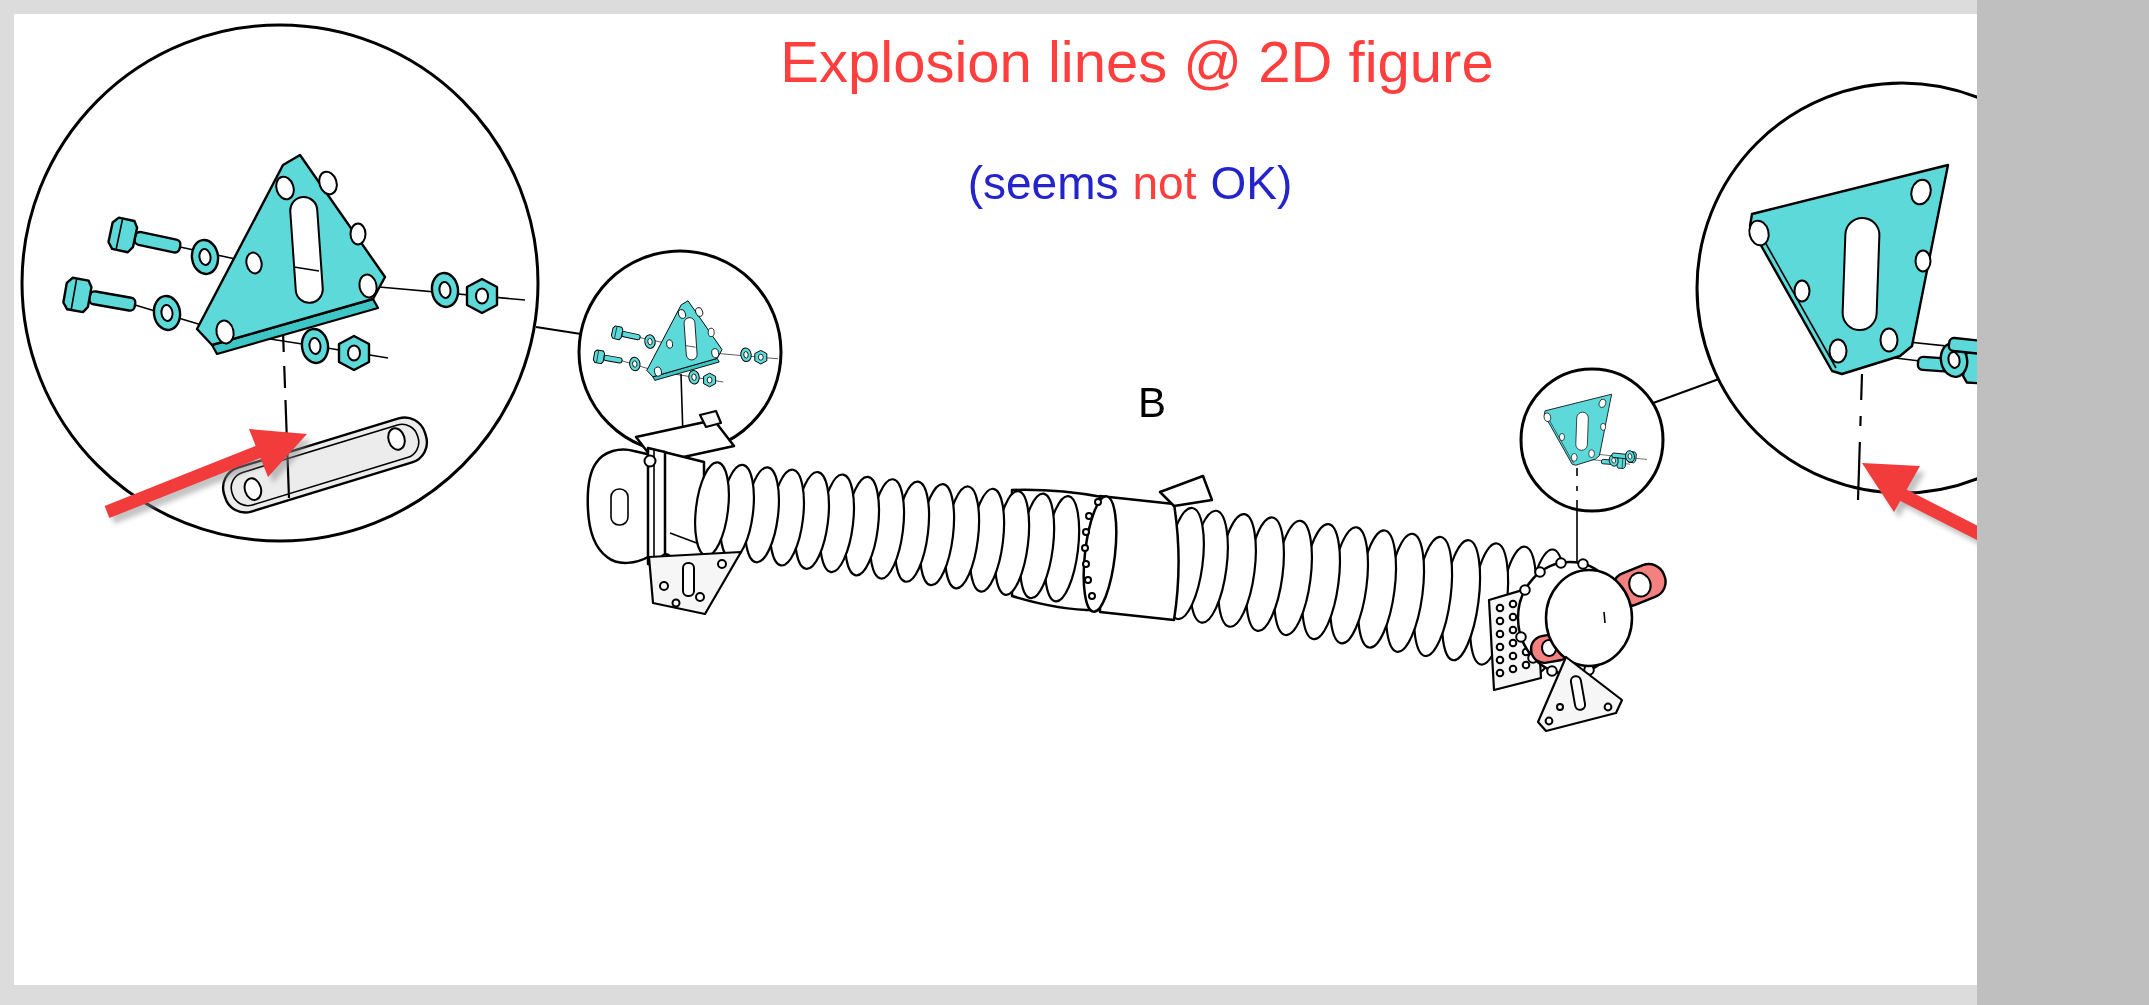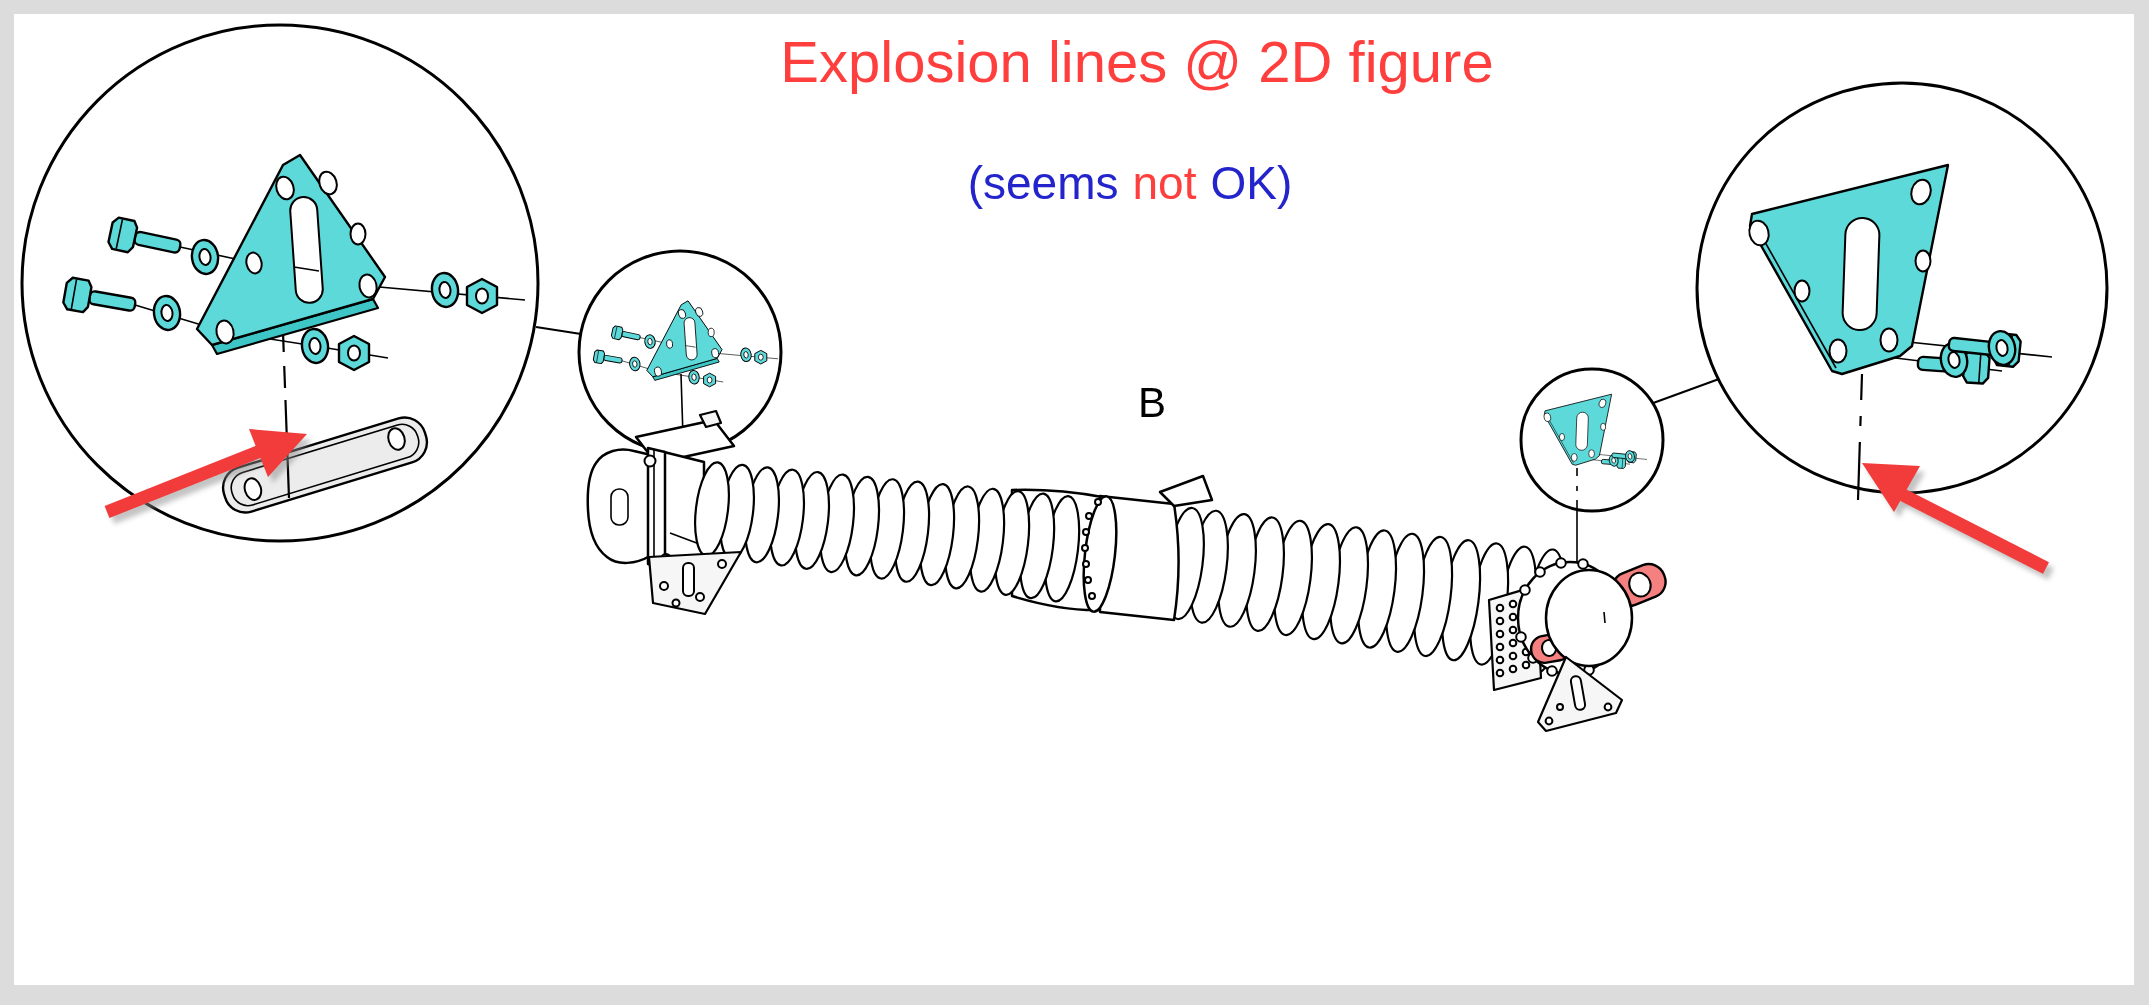--- a/index.html
+++ b/index.html
@@ -1,17 +1,17 @@
 <!DOCTYPE html>
 <html style="--frame_gray: #dcdcdc; --paper_white: #ffffff; --title_red: #ff3e3e; --note_blue: #2424cc; --part_teal: #5dd9d9; --part_teal_dark: #3ec6c6; --lug_salmon: #f4807f; --arrow_red: #f23b3b; --metal_gray: #ececec; --line_black: #000000;"><head>
 <meta charset="utf-8">
 <style>
   html,body{margin:0;padding:0;}
   body{background:#bfbfbf;font-family:"Liberation Sans", sans-serif;}
-  .stage{position:relative;width:2149px;height:1005px;background:var(--frame_gray,#dcdcdc);overflow:hidden;}
+  .stage{position:relative;width:1977px;height:1005px;background:var(--frame_gray,#dcdcdc);overflow:hidden;}
   svg{position:absolute;left:0;top:0;}
   
   .part{fill:#ffffff;stroke:var(--line_black,#000);stroke-width:2.5;stroke-linejoin:round;}
   .part-lt{fill:#f6f6f6;stroke:var(--line_black,#000);stroke-width:2.2;stroke-linejoin:round;}
   .ring{fill:#ffffff;stroke:var(--line_black,#000);stroke-width:2.2;}
   .teal{fill:var(--part_teal,#5dd9d9);stroke:var(--line_black,#000);stroke-width:2.4;stroke-linejoin:round;}
   .teal-dark{fill:var(--part_teal_dark,#3ec6c6);stroke:var(--line_black,#000);stroke-width:2.2;stroke-linejoin:round;}
   .hole{fill:#ffffff;stroke:var(--line_black,#000);stroke-width:2;}
   .thin{stroke:var(--line_black,#000);stroke-width:1.6;fill:none;}
   .med{stroke:var(--line_black,#000);stroke-width:2.2;fill:none;}

